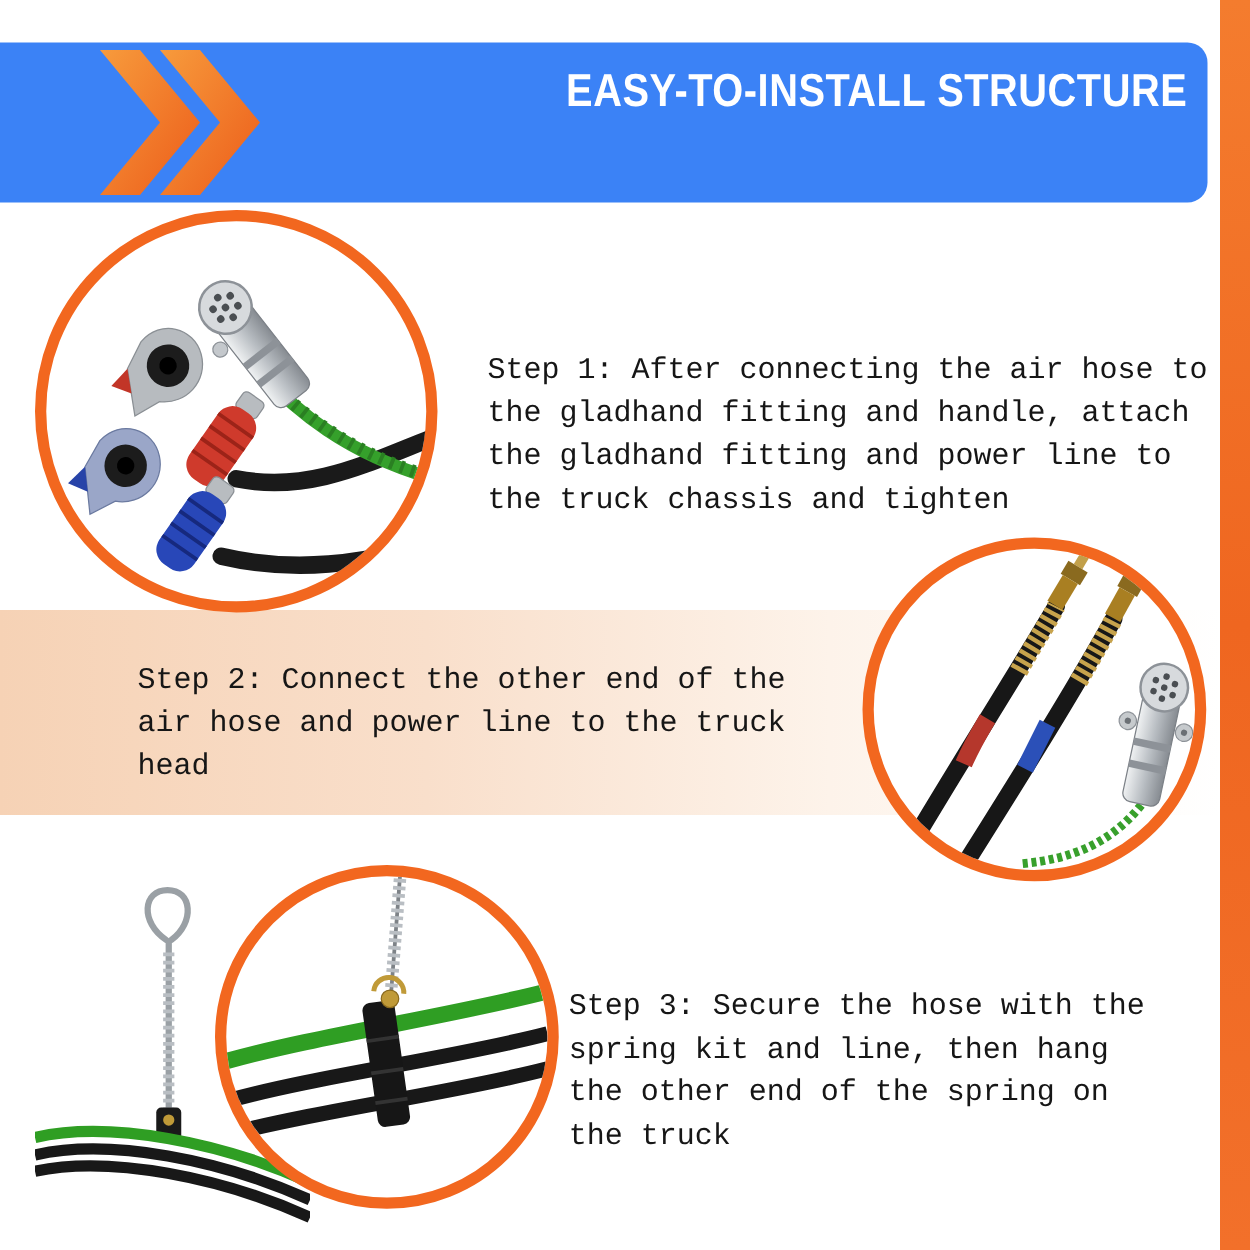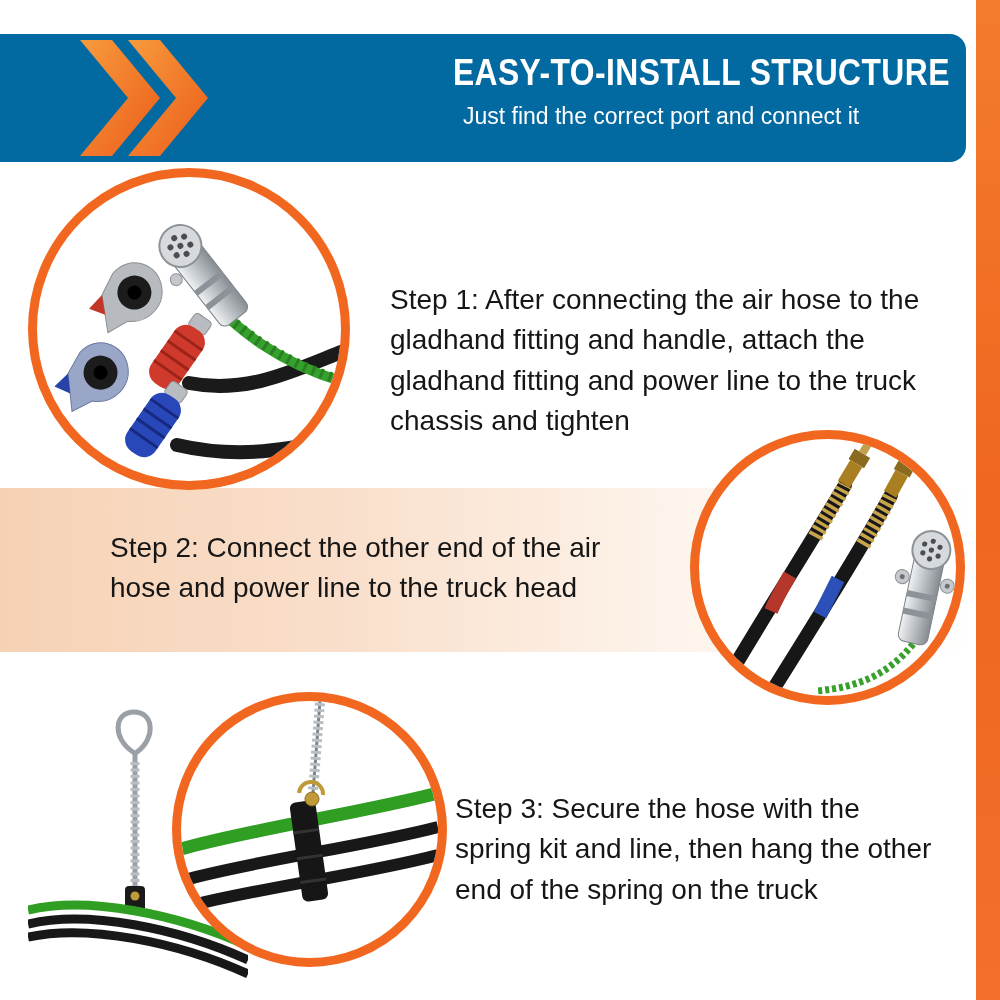--- a/index.html
+++ b/index.html
@@ -7,21 +7,21 @@
     position:relative; width:1000px; height:1000px; overflow:hidden;
     background:#ffffff; font-family:"Liberation Sans", sans-serif;
   }
 
   
   .side-stripe { position:absolute; top:0; right:0; width:24px; height:1000px;
     background:linear-gradient(180deg,#f47c2e 0%, #ef6620 50%, #f2702a 100%); }
 
   
   .header { position:absolute; left:0; top:34px; width:966px; height:128px;
-    background:#0369a1; border-radius:0 16px 16px 0; }
+    background:#3b82f6; border-radius:0 16px 16px 0; }
   .chevrons { position:absolute; left:80px; top:5px; width:128px; height:118px; }
   .header-text { position:absolute; right:16px; top:18px; text-align:center; color:#ffffff; }
   .header-title { font-size:37px; font-weight:bold; letter-spacing:0.5px;
     transform:scaleX(0.86); transform-origin:100% 50%; white-space:nowrap; }
   .header-sub { font-size:23px; margin-top:9px; white-space:nowrap; }
 
   
   .band { position:absolute; left:0; top:488px; width:976px; height:164px;
     background:linear-gradient(90deg,#f6d2b5 0%, #f9dfcb 35%, #fdf3ea 68%, #ffffff 100%); }
 
@@ -29,21 +29,21 @@
   .circle { position:absolute; border-radius:50%; border:9px solid #f2671f;
     background:#ffffff; overflow:hidden; }
   .circle-1 { left:28px;  top:168px; width:304px; height:304px; }
   .circle-2 { left:690px; top:430px; width:257px; height:257px; }
   .circle-3 { left:172px; top:692px; width:257px; height:257px; }
   .circle svg { display:block; }
 
   .photo-3 { position:absolute; left:28px; top:700px; width:220px; height:280px; }
 
   
-  .step-text { position:absolute; font-size:28px; color:#161616; line-height:1.44; }
+  .step-text { position:absolute; font-size:24px; color:#161616; line-height:1.44;font-family:Liberation Mono, monospace; }
   .step-1-text { left:390px; top:280px; width:588px; }
   .step-2-text { left:64px;  top:528px; width:524px;margin-left:46px; }
   .step-3-text { left:455px; top:789px; width:480px; }
 </style>
 </head>
 <body>
 
 <div class="canvas">
 
   <div class="band"></div>
@@ -56,21 +56,20 @@
         <linearGradient id="chevGrad" x1="0" y1="0" x2="1" y2="1">
           <stop offset="0" stop-color="#f79b3c"></stop>
           <stop offset="1" stop-color="#ec5c1a"></stop>
         </linearGradient>
       </defs>
       <polygon points="0,1 32,1 80,59 32,117 0,117 48,59" fill="url(#chevGrad)"></polygon>
       <polygon points="48,1 80,1 128,59 80,117 48,117 96,59" fill="url(#chevGrad)"></polygon>
     </svg>
     <div class="header-text">
       <div class="header-title">EASY-TO-INSTALL STRUCTURE</div>
-      <div class="header-sub">Just find the correct port and connect it</div>
     </div>
   </div>
 
   <div class="circle circle-1">
     <svg width="304" height="304" viewBox="0 0 304 304">
       <defs>
         <linearGradient id="metal1" x1="0" y1="0" x2="1" y2="0">
           <stop offset="0" stop-color="#f0f2f3"></stop>
           <stop offset="0.5" stop-color="#b9bec3"></stop>
           <stop offset="1" stop-color="#868b91"></stop>

